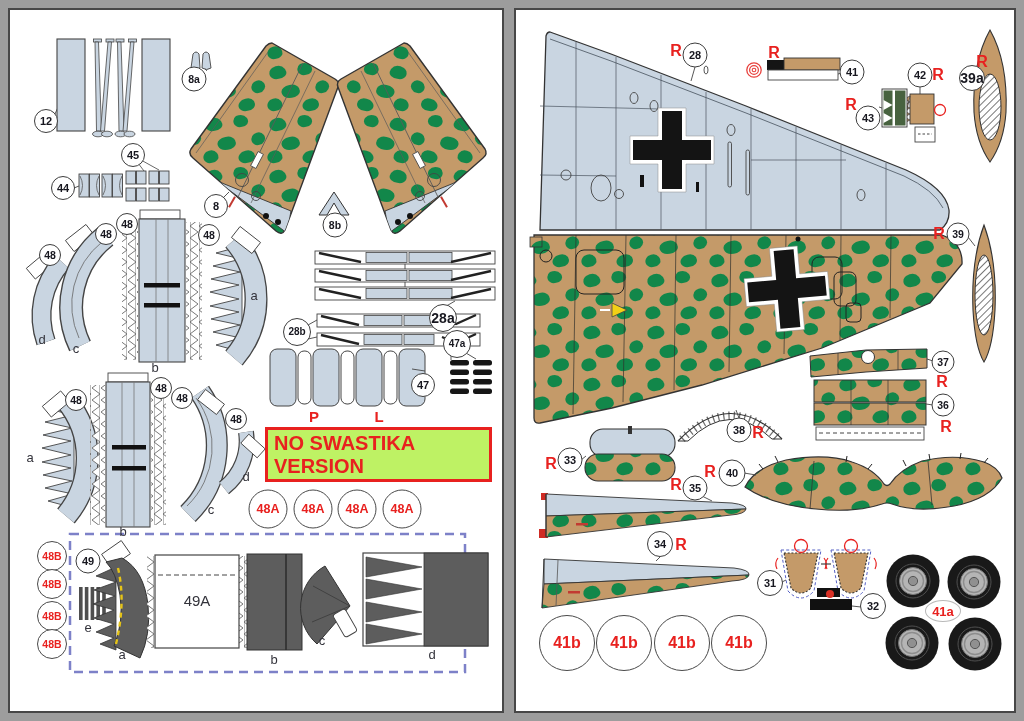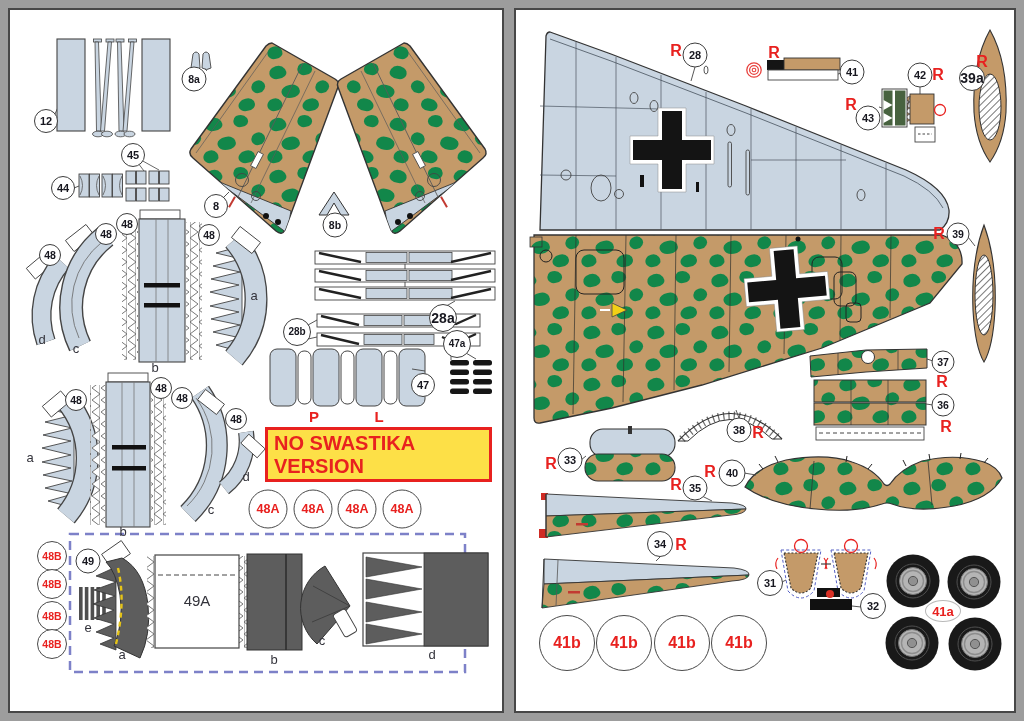--- a/index.html
+++ b/index.html
@@ -15,21 +15,21 @@
   .lbl.c{width:22px;height:22px;border:1.5px solid #3d3d3d;border-radius:50%;background:#fff;
          font-size:11px;font-weight:700;color:#17171f}
   .lbl.cr{border:1.5px solid #4a4a4a;border-radius:50%;background:#fff;
           font-size:12px;font-weight:700;color:#e8211f}
   .lbl.r{color:#e8211f;font-weight:700;font-size:16px}
   .lbl.l{color:#33333b;font-size:13px;font-weight:400}
   .lbl.re{background:#fff;border:1px solid #b9b9b9;border-radius:50%;width:34px;height:20px;
           color:#e8211f;font-weight:700;font-size:13px}
   #notice{position:absolute;left:255px;top:417px;width:227px;height:55px;box-sizing:border-box;
           border:3px solid #e8211f;color:#e8211f;font-weight:700;padding:3px 6px;z-index:6;
-          display:flex;flex-direction:column;justify-content:center;background:#fde047}
+          display:flex;flex-direction:column;justify-content:center;background:#bef264}
   #notice .n1{font-size:20px;letter-spacing:0}
   #notice .n2{font-size:18.5px}
 </style>
 </head>
 <body>
 
 <div class="page" id="pageL">
 <svg width="496" height="701" viewBox="0 0 496 701">
 <defs>
   <pattern id="camo" width="64" height="52" patternUnits="userSpaceOnUse">

